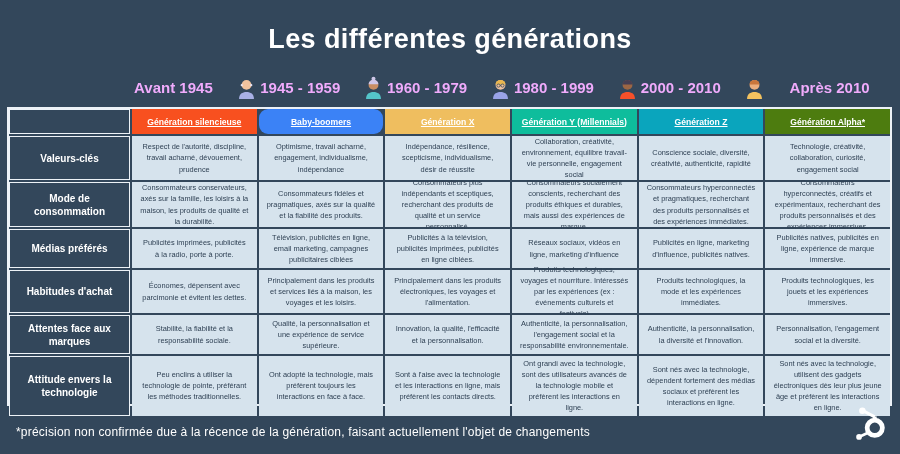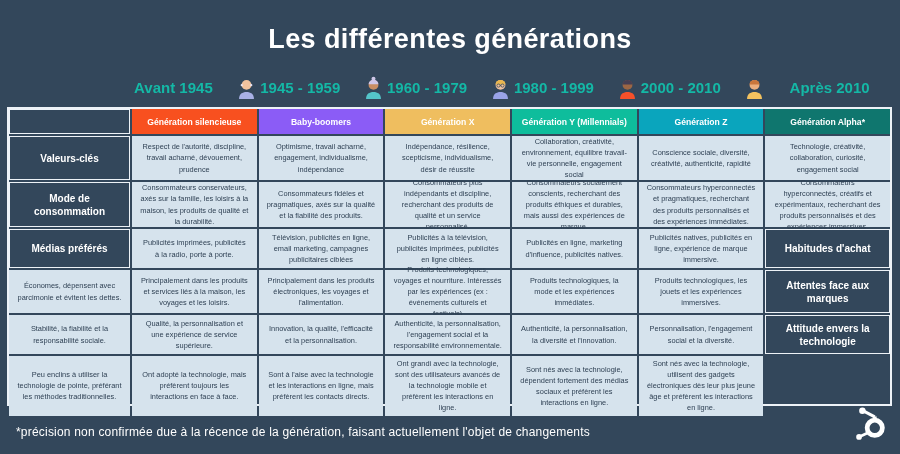--- a/index.html
+++ b/index.html
@@ -12,40 +12,40 @@
     position:absolute;top:24px;left:0;width:100%;
     text-align:center;color:#FFFFFF;font-size:27px;font-weight:bold;
     letter-spacing:.4px;
   }
   .periods{
     position:absolute;left:7px;top:71px;width:886px;height:33px;
     display:grid;grid-template-columns:125px repeat(6,1fr);align-items:center;
   }
   .period{
     display:flex;align-items:center;justify-content:center;gap:23px;
-    color:#14b8a6;font-weight:bold;font-size:15px;white-space:nowrap;
+    color:#f0abfc;font-weight:bold;font-size:15px;white-space:nowrap;
   }
   .period svg{display:block;}
   .gtable{
     position:absolute;left:7px;top:107px;width:881px;height:295px;
     display:grid;grid-template-columns:121px repeat(6,1fr);
     grid-template-rows:25px 44px 45px 39px 43px 39px 1fr;
     gap:2px;background:#33475B;border:2px solid #EDF2F7;
   }
   .corner,.rlabel{
     background:#33475B;border:1.5px solid #EDF2F7;
   }
   .rlabel{
     color:#FFFFFF;font-weight:bold;font-size:10px;line-height:1.3;
     display:flex;align-items:center;justify-content:center;
     text-align:center;padding:0 8px;
   }
   .ghead{
     display:flex;align-items:center;justify-content:center;
-    color:#FFFFFF;font-weight:bold;font-size:8.6px;text-align:center;
+    color:#FFFFFF;font-weight:bold;font-size:8.6px;text-align:center;text-decoration:underline;
   }
   .dcell{
     background:#D6E3ED;color:#2F4154;font-size:7.4px;line-height:1.5;
     display:flex;align-items:center;justify-content:center;
     text-align:center;padding:2px 8px;
   }
   .footnote{
     position:absolute;left:16px;bottom:15px;color:#FFFFFF;font-size:12px;
     letter-spacing:.2px;
   }
@@ -106,43 +106,44 @@
       </svg>
     </div>
     <div class="period">
       <span>Après 2010</span>
     </div>
   </div>
 
 <div class="gtable">
     <div class="corner"></div>
     <div class="ghead" style="background: rgb(248, 80, 31);">Génération silencieuse</div>
-    <div class="ghead" style="background: #8b5cf6;">Baby-boomers</div>
+    <div class="ghead" style="background: #3b82f6; border-radius: 9px;">Baby-boomers</div>
     <div class="ghead" style="background: rgb(239, 190, 95);">Génération X</div>
     <div class="ghead" style="background: rgb(14, 189, 156); text-align: center;">Génération Y (Millennials)</div>
     <div class="ghead" style="background: rgb(10, 165, 189);">Génération Z</div>
-    <div class="ghead" style="background: #0f766e;">Génération Alpha*</div>
+    <div class="ghead" style="background: #4d7c0f;">Génération Alpha*</div>
     <div class="rlabel">Valeurs-clés</div>
     <div class="dcell">Respect de l'autorité, discipline, travail acharné, dévouement, prudence</div>
     <div class="dcell">Optimisme, travail acharné, engagement, individualisme, indépendance</div>
     <div class="dcell">Indépendance, résilience, scepticisme, individualisme, désir de réussite</div>
     <div class="dcell">Collaboration, créativité, environnement, équilibre travail-vie personnelle, engagement social</div>
     <div class="dcell">Conscience sociale, diversité, créativité, authenticité, rapidité</div>
     <div class="dcell">Technologie, créativité, collaboration, curiosité, engagement social</div>
     <div class="rlabel">Mode de consommation</div>
     <div class="dcell">Consommateurs conservateurs, axés sur la famille, les loisirs à la maison, les produits de qualité et la durabilité.</div>
     <div class="dcell">Consommateurs fidèles et pragmatiques, axés sur la qualité et la fiabilité des produits.</div>
-    <div class="dcell">Consommateurs plus indépendants et discipline, recherchant des produits de qualité et un service personnalisé.</div>
+    <div class="dcell">Consommateurs plus indépendants et sceptiques, recherchant des produits de qualité et un service personnalisé.</div>
     <div class="dcell">Consommateurs socialement conscients, recherchant des produits éthiques et durables, mais aussi des expériences de marque.</div>
     <div class="dcell">Consommateurs hyperconnectés et pragmatiques, recherchant des produits personnalisés et des expériences immédiates.</div>
     <div class="dcell">Consommateurs hyperconnectés, créatifs et expérimentaux, recherchant des produits personnalisés et des expériences immersives.</div>
     <div class="rlabel">Médias préférés</div>
     <div class="dcell">Publicités imprimées, publicités à la radio, porte à porte.</div>
     <div class="dcell">Télévision, publicités en ligne, email marketing, campagnes publicitaires ciblées</div>
     <div class="dcell">Publicités à la télévision, publicités imprimées, publicités en ligne ciblées.</div>
+    <div class="dcell">Réseaux sociaux, vidéos en ligne, marketing d'influence</div>
     <div class="dcell">Publicités en ligne, marketing d'influence, publicités natives.</div>
     <div class="dcell">Publicités natives, publicités en ligne, expérience de marque immersive.</div>
     <div class="rlabel">Habitudes d'achat</div>
     <div class="dcell">Économes, dépensent avec parcimonie et évitent les dettes.</div>
     <div class="dcell">Principalement dans les produits et services liés à la maison, les voyages et les loisirs.</div>
     <div class="dcell">Principalement dans les produits électroniques, les voyages et l'alimentation.</div>
     <div class="dcell">Produits technologiques, voyages et nourriture. Intéressés par les expériences (ex : événements culturels et festivals)</div>
     <div class="dcell">Produits technologiques, la mode et les expériences immédiates.</div>
     <div class="dcell">Produits technologiques, les jouets et les expériences immersives.</div>
     <div class="rlabel">Attentes face aux marques</div>

